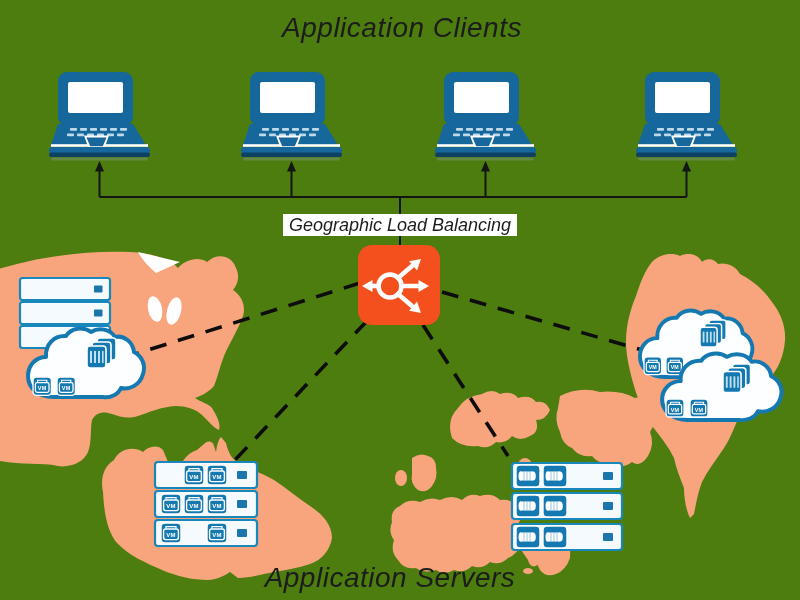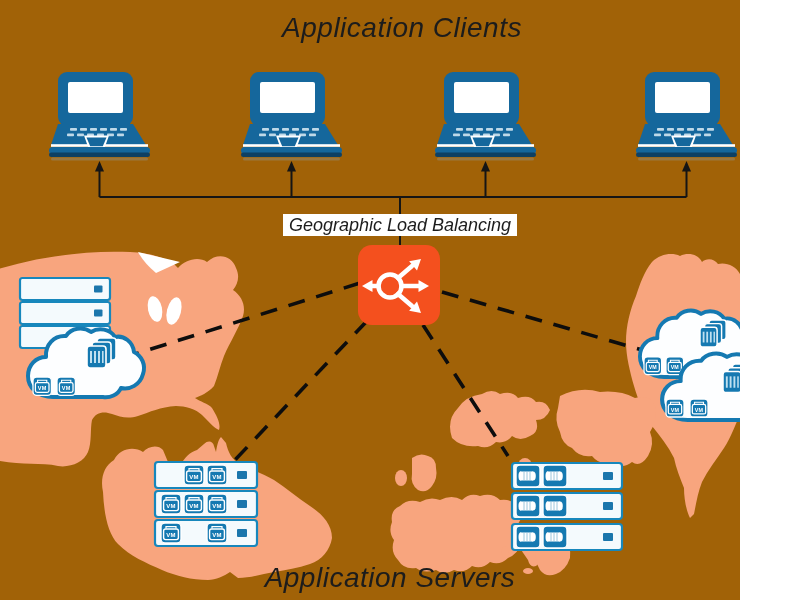--- a/index.html
+++ b/index.html
@@ -1,16 +1,16 @@
 <!DOCTYPE html>
 <html><head>
 <meta charset="utf-8">
 <style>
   html,body{margin:0;padding:0;background:#ffffff;}
-  .stage{position:relative;width:740px;height:600px;background:#a16207;overflow:hidden;}
+  .stage{position:relative;width:800px;height:600px;background:#4d7c0f;overflow:hidden;}
   svg{display:block;}
   .dia-label{font-family:"Liberation Sans",sans-serif;font-style:italic;fill:#1c1c1c;}
   .title{font-size:28px;letter-spacing:.5px;}
   .mid-label{font-size:18px;}
   .vm-text{font-family:"Liberation Sans",sans-serif;font-style:normal;font-weight:bold;font-size:6px;fill:#ffffff;letter-spacing:.2px;}
 </style>
 </head>
 <body>
 
 <div class="stage">

